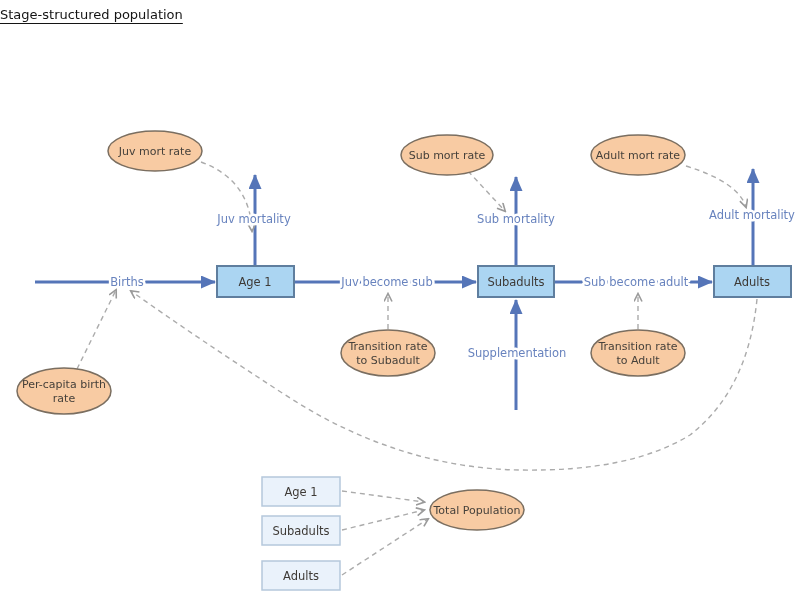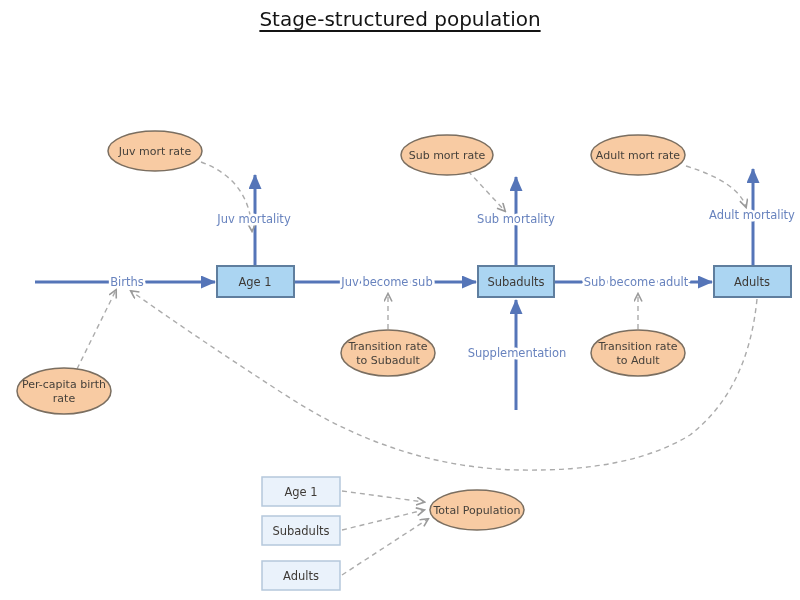--- a/index.html
+++ b/index.html
@@ -1,19 +1,19 @@
 <!DOCTYPE html>
 <html><head>
 <meta charset="utf-8">
 <style>
   html,body{margin:0;padding:0;background:#ffffff;}
   .canvas-wrap{position:relative;width:800px;height:600px;background:#ffffff;overflow:hidden;
     font-family:"DejaVu Sans",sans-serif;}
-  .diagram-title{position:absolute;top:7px;left:0;width:100%;text-align:center;
-    font-size:20px;color:#141414;text-decoration:underline;text-underline-offset:4px;
+  .diagram-title{position:absolute;top:7px;left:0;width:100%;
+    font-size:13px;color:#141414;text-decoration:underline;text-underline-offset:4px;
     font-family:"DejaVu Sans",sans-serif;}
   svg{position:absolute;top:0;left:0;}
   .flow-line{stroke:#5575B8;stroke-width:3;fill:none;}
   .connector{stroke:#ABABAB;stroke-width:1.4;fill:none;stroke-dasharray:5 4;}
   .stock{fill:#ABD5F2;stroke:#5F7E9E;stroke-width:2;}
   .report-box{fill:#EAF2FB;stroke:#B5C8DC;stroke-width:1.5;}
   .converter{fill:#F8CBA3;stroke:#7A6E60;stroke-width:1.5;}
   text{font-family:"DejaVu Sans",sans-serif;}
   .flow-label{font-size:11.5px;fill:#6883BE;stroke:#ffffff;stroke-width:5;
     paint-order:stroke;stroke-linejoin:round;text-anchor:middle;}

